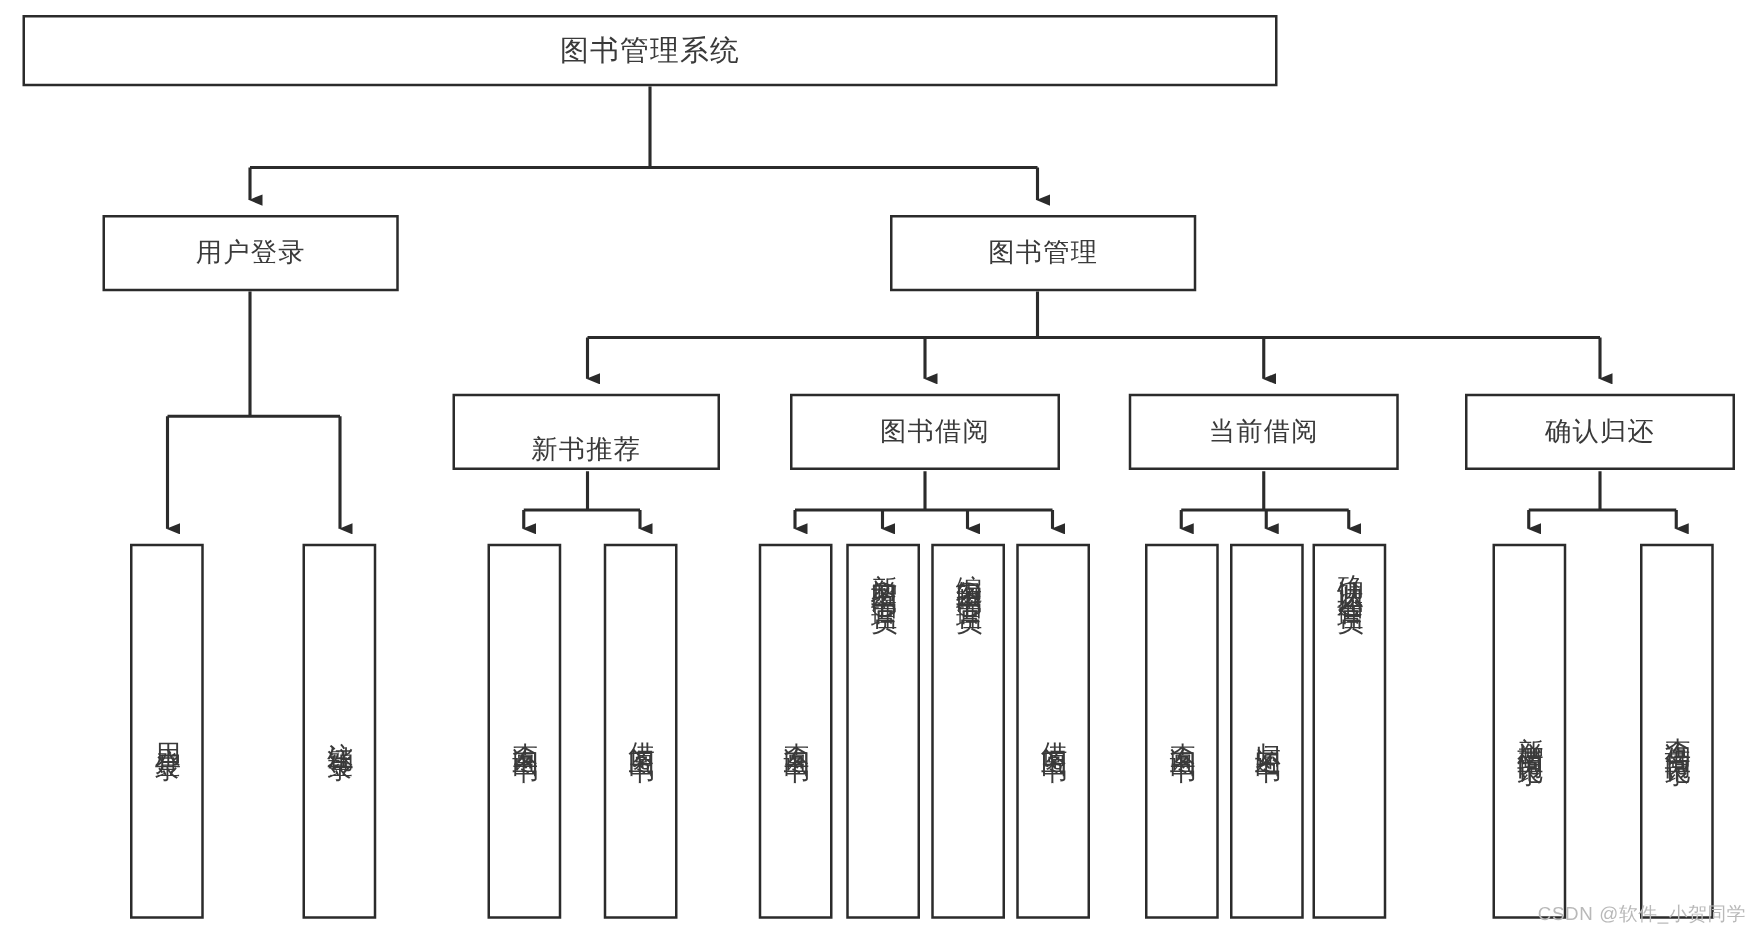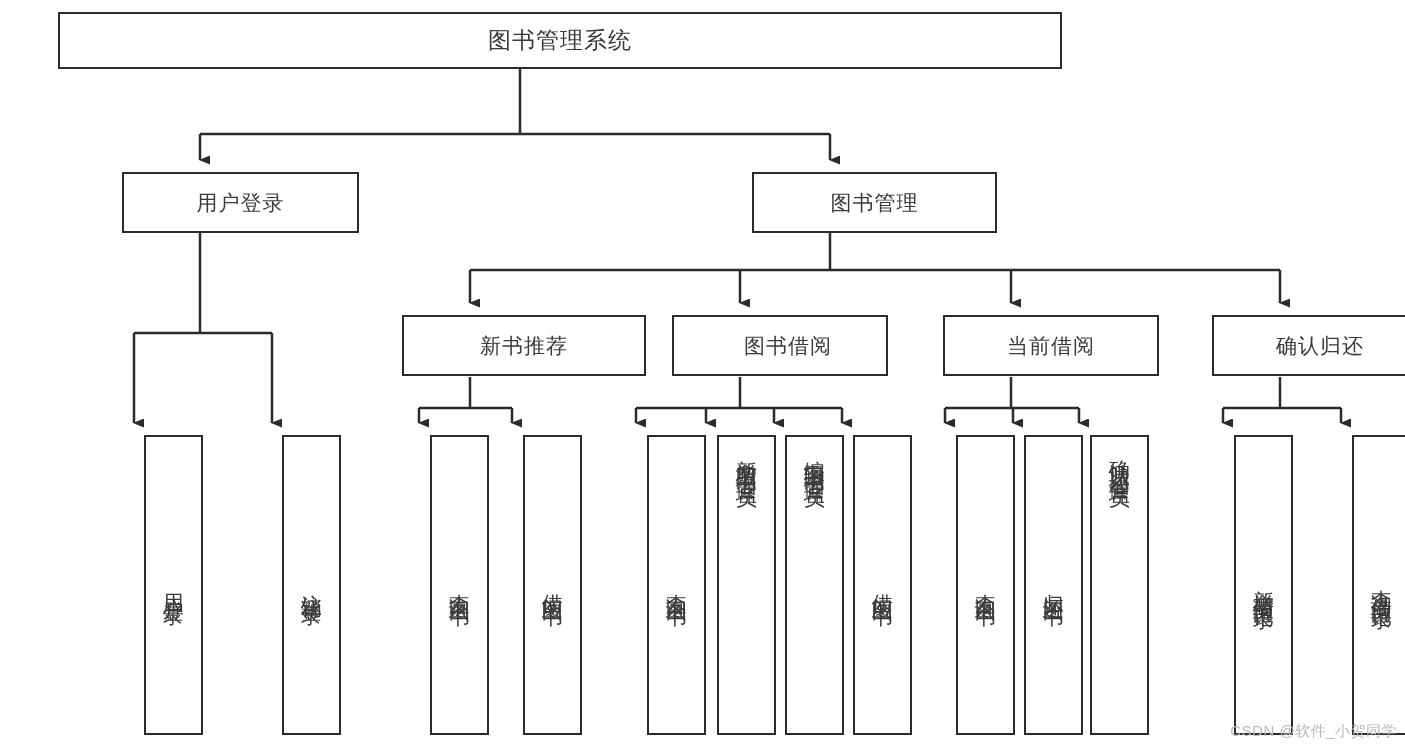--- a/index.html
+++ b/index.html
@@ -28,21 +28,20 @@
   }
   .node {
     position: absolute;
     box-sizing: border-box;
     border: 2px solid #2b2b2b;
     background: #ffffff;
     display: flex;
     align-items: center;
     justify-content: center;
     color: #3a3a3a;
-    margin-left: 40px;
   }
   .node .label {
     display: block;
     text-align: center;
     color: #3a3a3a;
     line-height: 1.32;
   }
   
   .node.root {
     left: 18px;
@@ -66,21 +65,21 @@
   .node.n-book-manage  { left: 712px; top: 172px; width: 245px; }
   
   .node.level3 {
     top: 315px;
     height: 61px;
   }
   .node.level3 .label {
     font-size: 21px;
     letter-spacing: 1px;
   }
-  .node.n-new-book-rec  { left: 362px;  width: 244px; }
+  .node.n-new-book-rec  { left: 362px;  width: 214px; align-items: flex-end; }
   .node.n-book-borrow   { left: 632px;  width: 216px; padding-left: 16px; }
   .node.n-current-borrow{ left: 903px;  width: 216px; }
   .node.n-borrow-record { left: 1172px; width: 216px; }
   
   .node.leaf {
     top: 435px;
     height: 300px;
     width: 59px;
     align-items: flex-start;
     padding-top: 6px;

